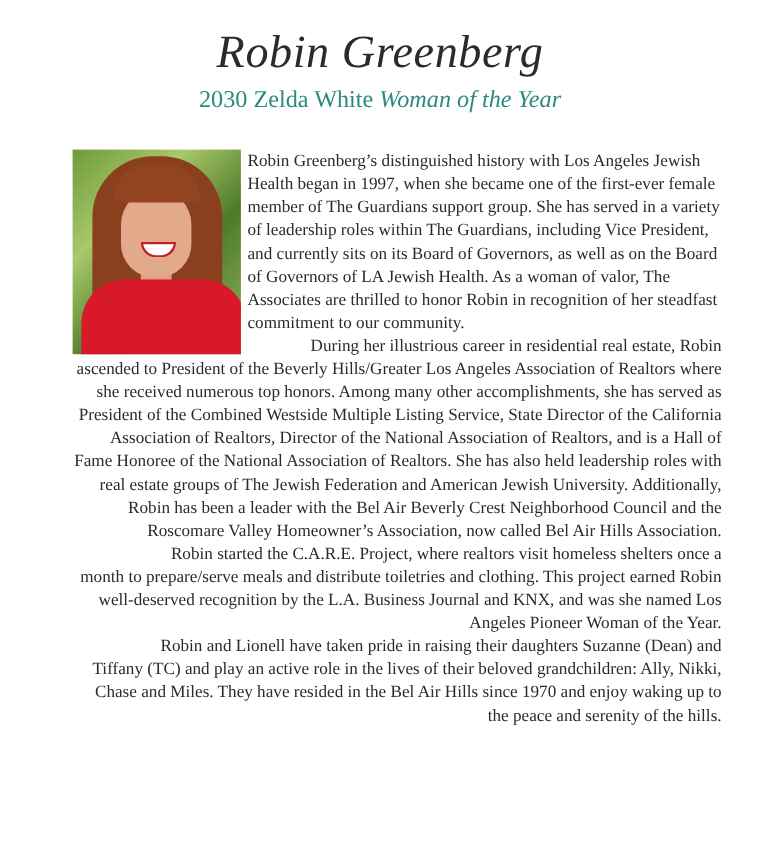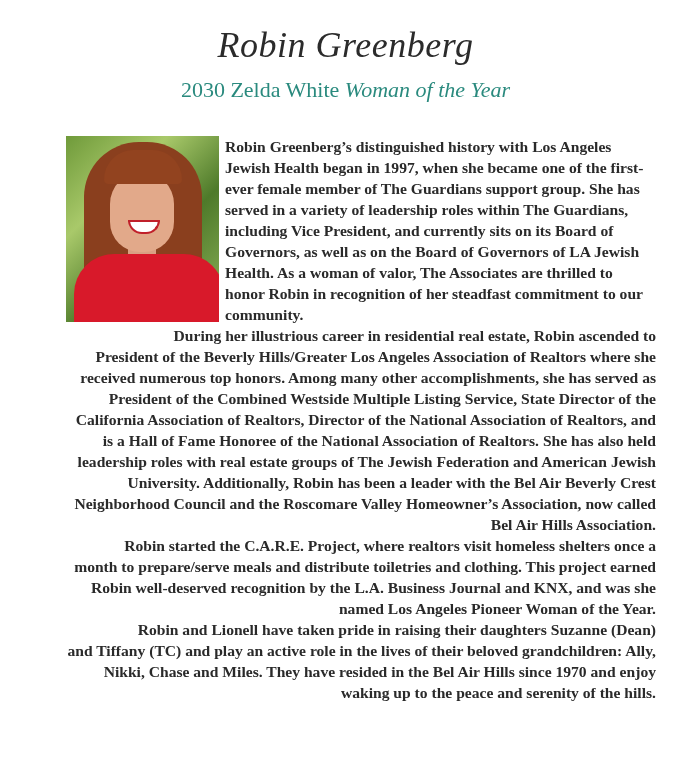--- a/index.html
+++ b/index.html
@@ -6,21 +6,21 @@
   body {
     width: 691px; height: 776px; overflow: hidden; position: relative;
     font-family: "DejaVu Serif", "Liberation Serif", serif;
     color: #2a2a2a;
   }
   .title {
     position: absolute; left: 0; width: 691px; top: 24px;
     text-align: center;
     font-family: "Liberation Serif", serif;
     font-style: italic;
-    font-size: 36px; letter-spacing: 0.5px;
+    font-size: 42px; letter-spacing: 0.5px;
     color: #2b2b2b;
   }
   .subtitle {
     position: absolute; left: 0; width: 691px; top: 77px;
     text-align: center;
     font-family: "Liberation Serif", serif;
     font-size: 22px;
     color: #2a8a7e;
   }
   .subtitle .em { font-weight: normal; font-style: italic; }
@@ -52,21 +52,21 @@
   .photo .neck {
     position: absolute; left: 62px; top: 108px; width: 28px; height: 26px;
     background: #d9a083; border-radius: 0 0 14px 14px;
   }
   .text {
     position: absolute; left: 66px; top: 136px; width: 590px;
     font-family: "Liberation Serif", serif;
     font-size: 15.6px; line-height: 21px;
     color: #2a2a2a;
   }
-  .text p { margin: 0; font-weight: bold; }
+  .text p { margin: 0; }
   .float-wrap {
     float: left; width: 159px; height: 189px;
   }
   .indent1 { text-indent: 30px; }
   .indent2 { text-indent: 54px; text-align: right; }
 </style>
 </head>
 <body>
 
 <div class="title">Robin Greenberg</div>

